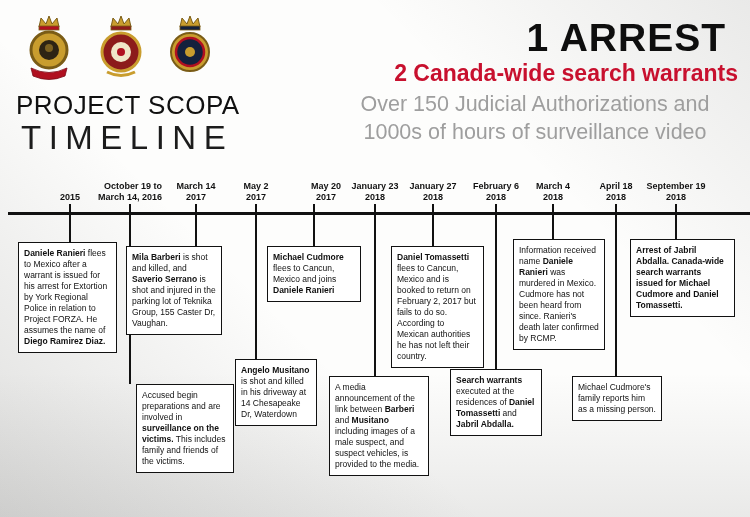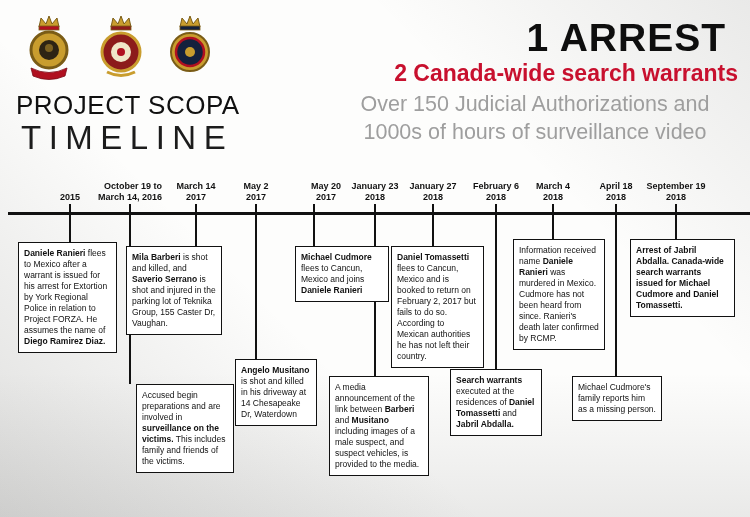--- a/index.html
+++ b/index.html
@@ -111,21 +111,21 @@
       <div class="tick" style="left: 196px;"></div>
       <div class="connector" style="left: 196px; top: 212px; height: 34px;"></div>
       <div class="event-box" style="left: 126px; top: 246px; width: 96px;"><span class="b">Mila Barberi</span><span> is shot and killed, and </span><span class="b">Saverio Serrano</span><span> is shot and injured in the parking lot of Teknika Group, 155 Caster Dr, Vaughan.</span></div>
       <div class="date-label" style="left: 256px;">May 2<br>2017</div>
       <div class="tick" style="left: 256px;"></div>
       <div class="connector" style="left: 256px; top: 212px; height: 147px;"></div>
       <div class="event-box" style="left: 206px; top: 359px; width: 82px; margin-left: 29px;"><span class="b">Angelo Musitano</span><span> is shot and killed in his driveway at 14 Chesapeake Dr, Waterdown</span></div>
       <div class="date-label" style="left: 314px; margin-left: 12px;">May 20<br>2017</div>
       <div class="tick" style="left: 314px;"></div>
       <div class="connector" style="left: 314px; top: 212px; height: 34px;"></div>
-      <div class="event-box" style="left: 267px; top: 246px; width: 94px; margin-left: 28px;"><span class="b">Michael Cudmore</span><span> flees to Cancun, Mexico and joins </span><span class="b">Daniele Ranieri</span></div>
+      <div class="event-box" style="left: 267px; top: 246px; width: 94px;"><span class="b">Michael Cudmore</span><span> flees to Cancun, Mexico and joins </span><span class="b">Daniele Ranieri</span></div>
       <div class="date-label" style="left: 375px;">January 23<br>2018</div>
       <div class="tick" style="left: 375px;"></div>
       <div class="connector" style="left: 375px; top: 212px; height: 164px;"></div>
       <div class="event-box" style="left: 329px; top: 376px; width: 100px;"><span>A media announcement of the link between </span><span class="b">Barberi</span><span> and </span><span class="b">Musitano</span><span> including images of a male suspect, and suspect vehicles, is provided to the media.</span></div>
       <div class="date-label" style="left: 433px;">January 27<br>2018</div>
       <div class="tick" style="left: 433px;"></div>
       <div class="connector" style="left: 433px; top: 212px; height: 34px;"></div>
       <div class="event-box" style="left: 391px; top: 246px; width: 93px;"><span class="b">Daniel Tomassetti</span><span> flees to Cancun, Mexico and is booked to return on February 2, 2017 but fails to do so. According to Mexican authorities he has not left their country.</span></div>
       <div class="date-label" style="left: 496px;">February 6<br>2018</div>
       <div class="tick" style="left: 496px;"></div>

